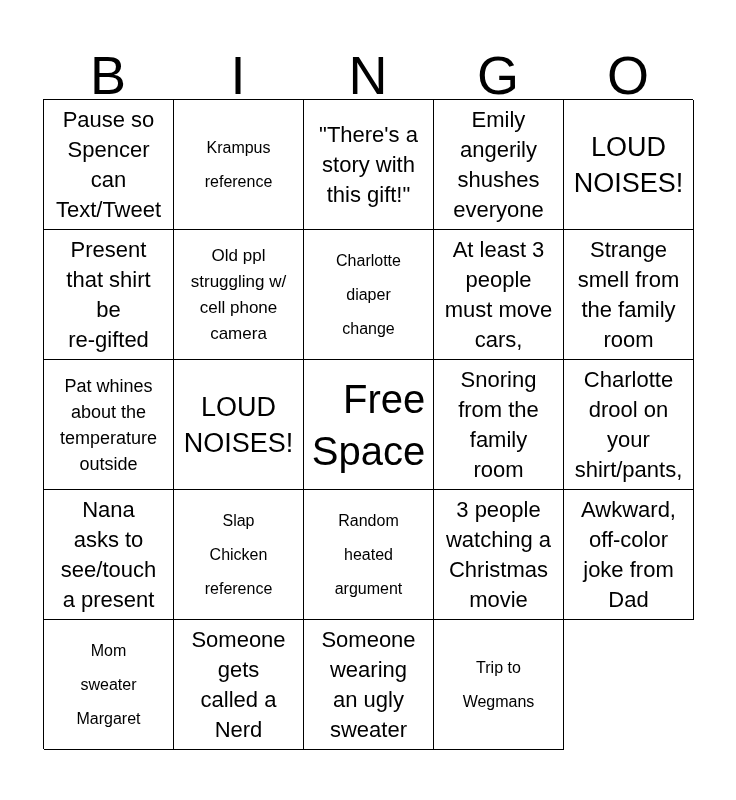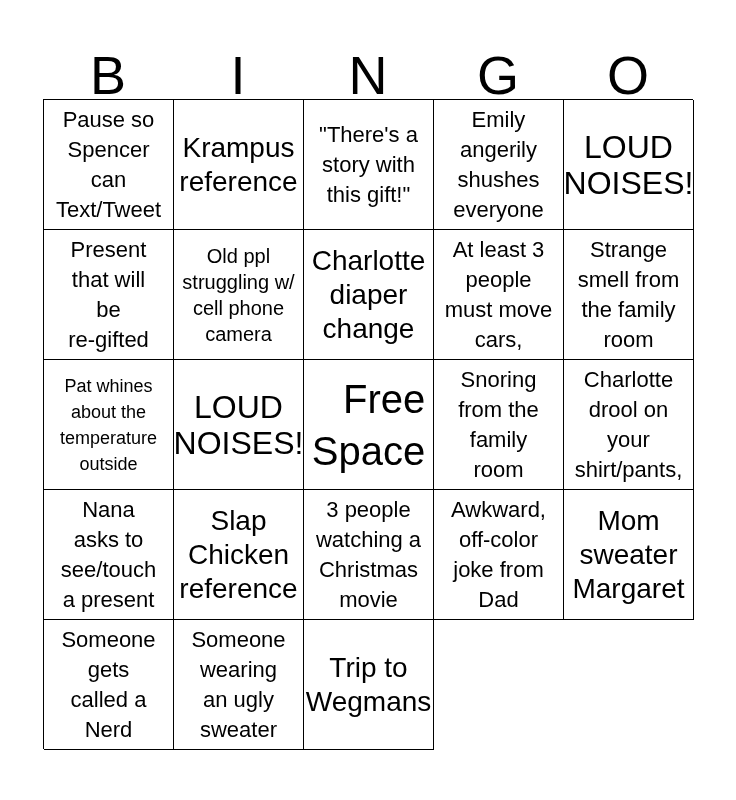--- a/index.html
+++ b/index.html
@@ -50,24 +50,24 @@
       display: flex;
       align-items: center;
       justify-content: center;
       text-align: center;
       padding: 0 2px;
       overflow: hidden;
       line-height: 1.22;
       white-space: pre-line;
     }
     .s20 { font-size: 22px; line-height: 30px; }
-    .s22 { font-size: 28px; line-height: 34px; }
-    .s26 { font-size: 32px; line-height: 36px; }
+    .s22 { font-size: 16px; line-height: 34px; }
+    .s26 { font-size: 27px; line-height: 36px; }
     .s16 { font-size: 18px; line-height: 26px; }
-    .s14 { font-size: 20px; line-height: 26px; }
+    .s14 { font-size: 17px; line-height: 26px; }
     .free { font-size: 40px; line-height: 52px; text-align: right; }
   </style>
 </head>
 <body>
 
 <div class="header">
   <div class="header-letter">B</div>
   <div class="header-letter">I</div>
   <div class="header-letter">N</div>
   <div class="header-letter">G</div>
@@ -86,21 +86,21 @@
 story with
 this gift!"</div>
   <div class="cell s20">Emily
 angerily
 shushes
 everyone</div>
   <div class="cell s26">LOUD
 NOISES!</div>
 
   <div class="cell s20">Present
-that will
+that shirt
 be
 re-gifted</div>
   <div class="cell s14">Old ppl
 struggling w/
 cell phone
 camera</div>
   <div class="cell s22">Charlotte
 diaper
 change</div>
   <div class="cell s20">At least 3
@@ -129,20 +129,23 @@
 your
 shirt/pants,</div>
 
   <div class="cell s20">Nana
 asks to
 see/touch
 a present</div>
   <div class="cell s22">Slap
 Chicken
 reference</div>
+  <div class="cell s22">Random
+heated
+argument</div>
   <div class="cell s20">3 people
 watching a
 Christmas
 movie</div>
 
   <div class="cell s20">Awkward,
 off-color
 joke from
 Dad</div>
   <div class="cell s22">Mom

